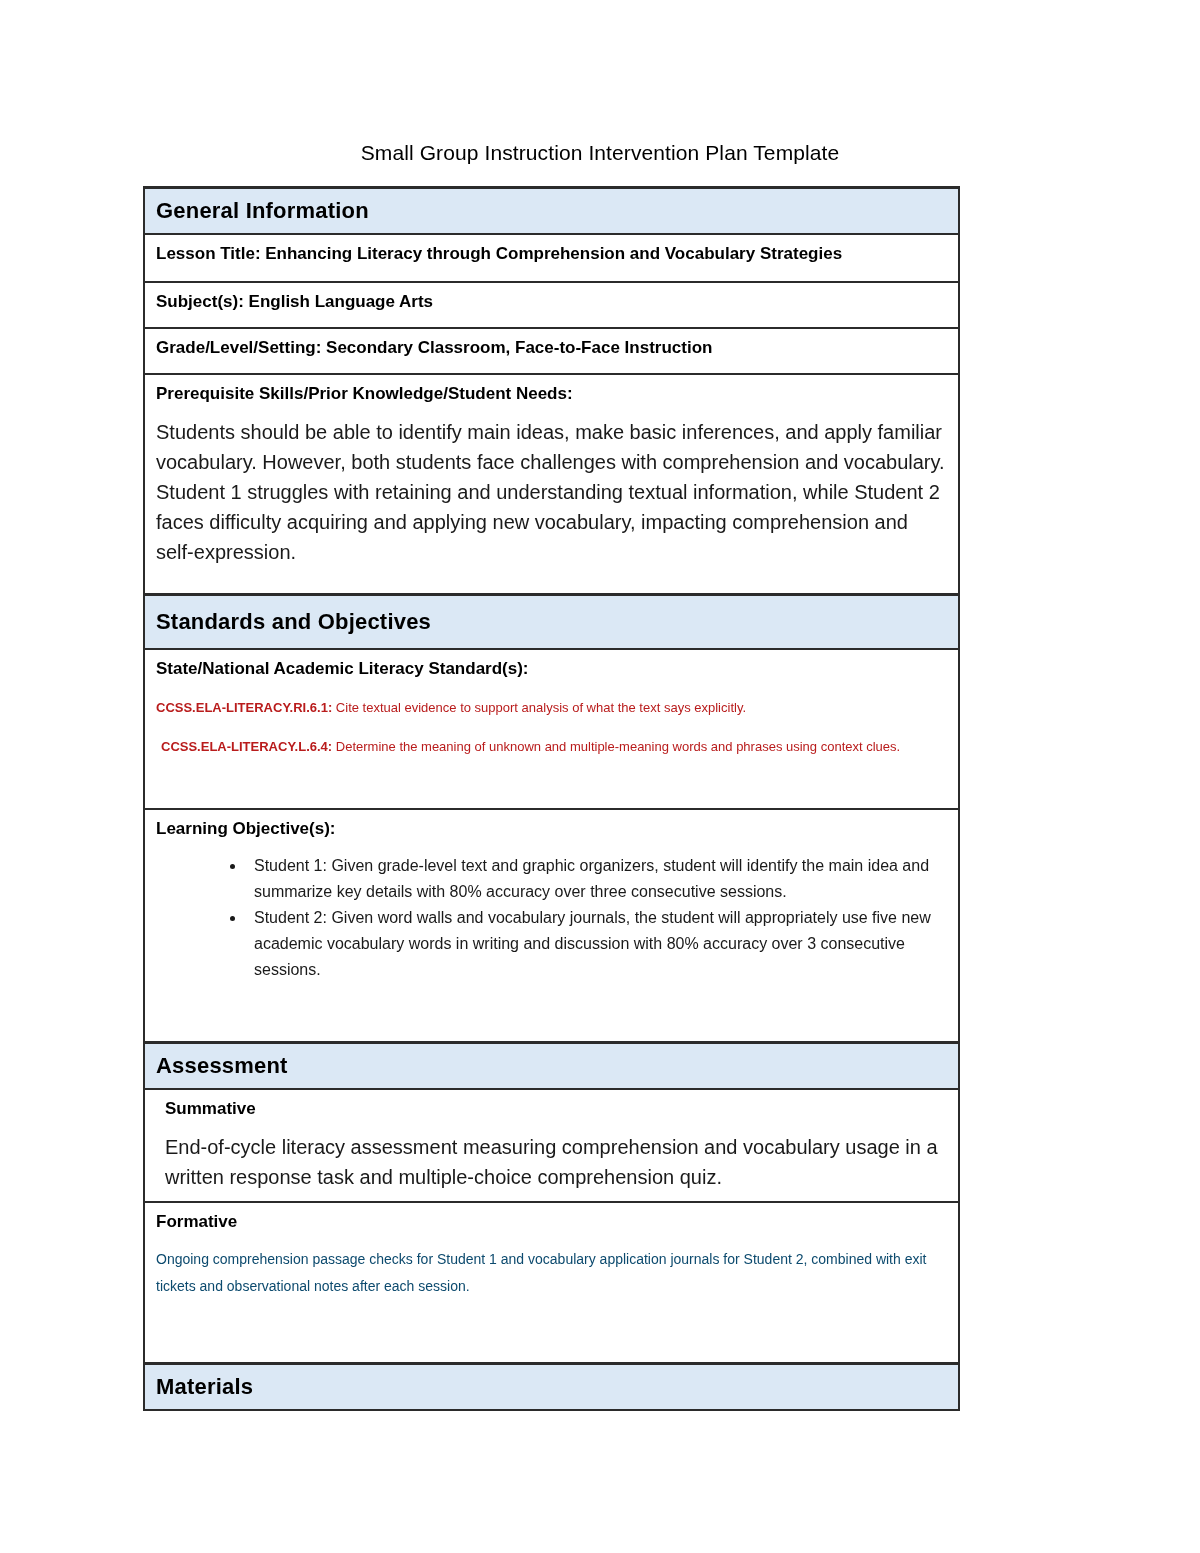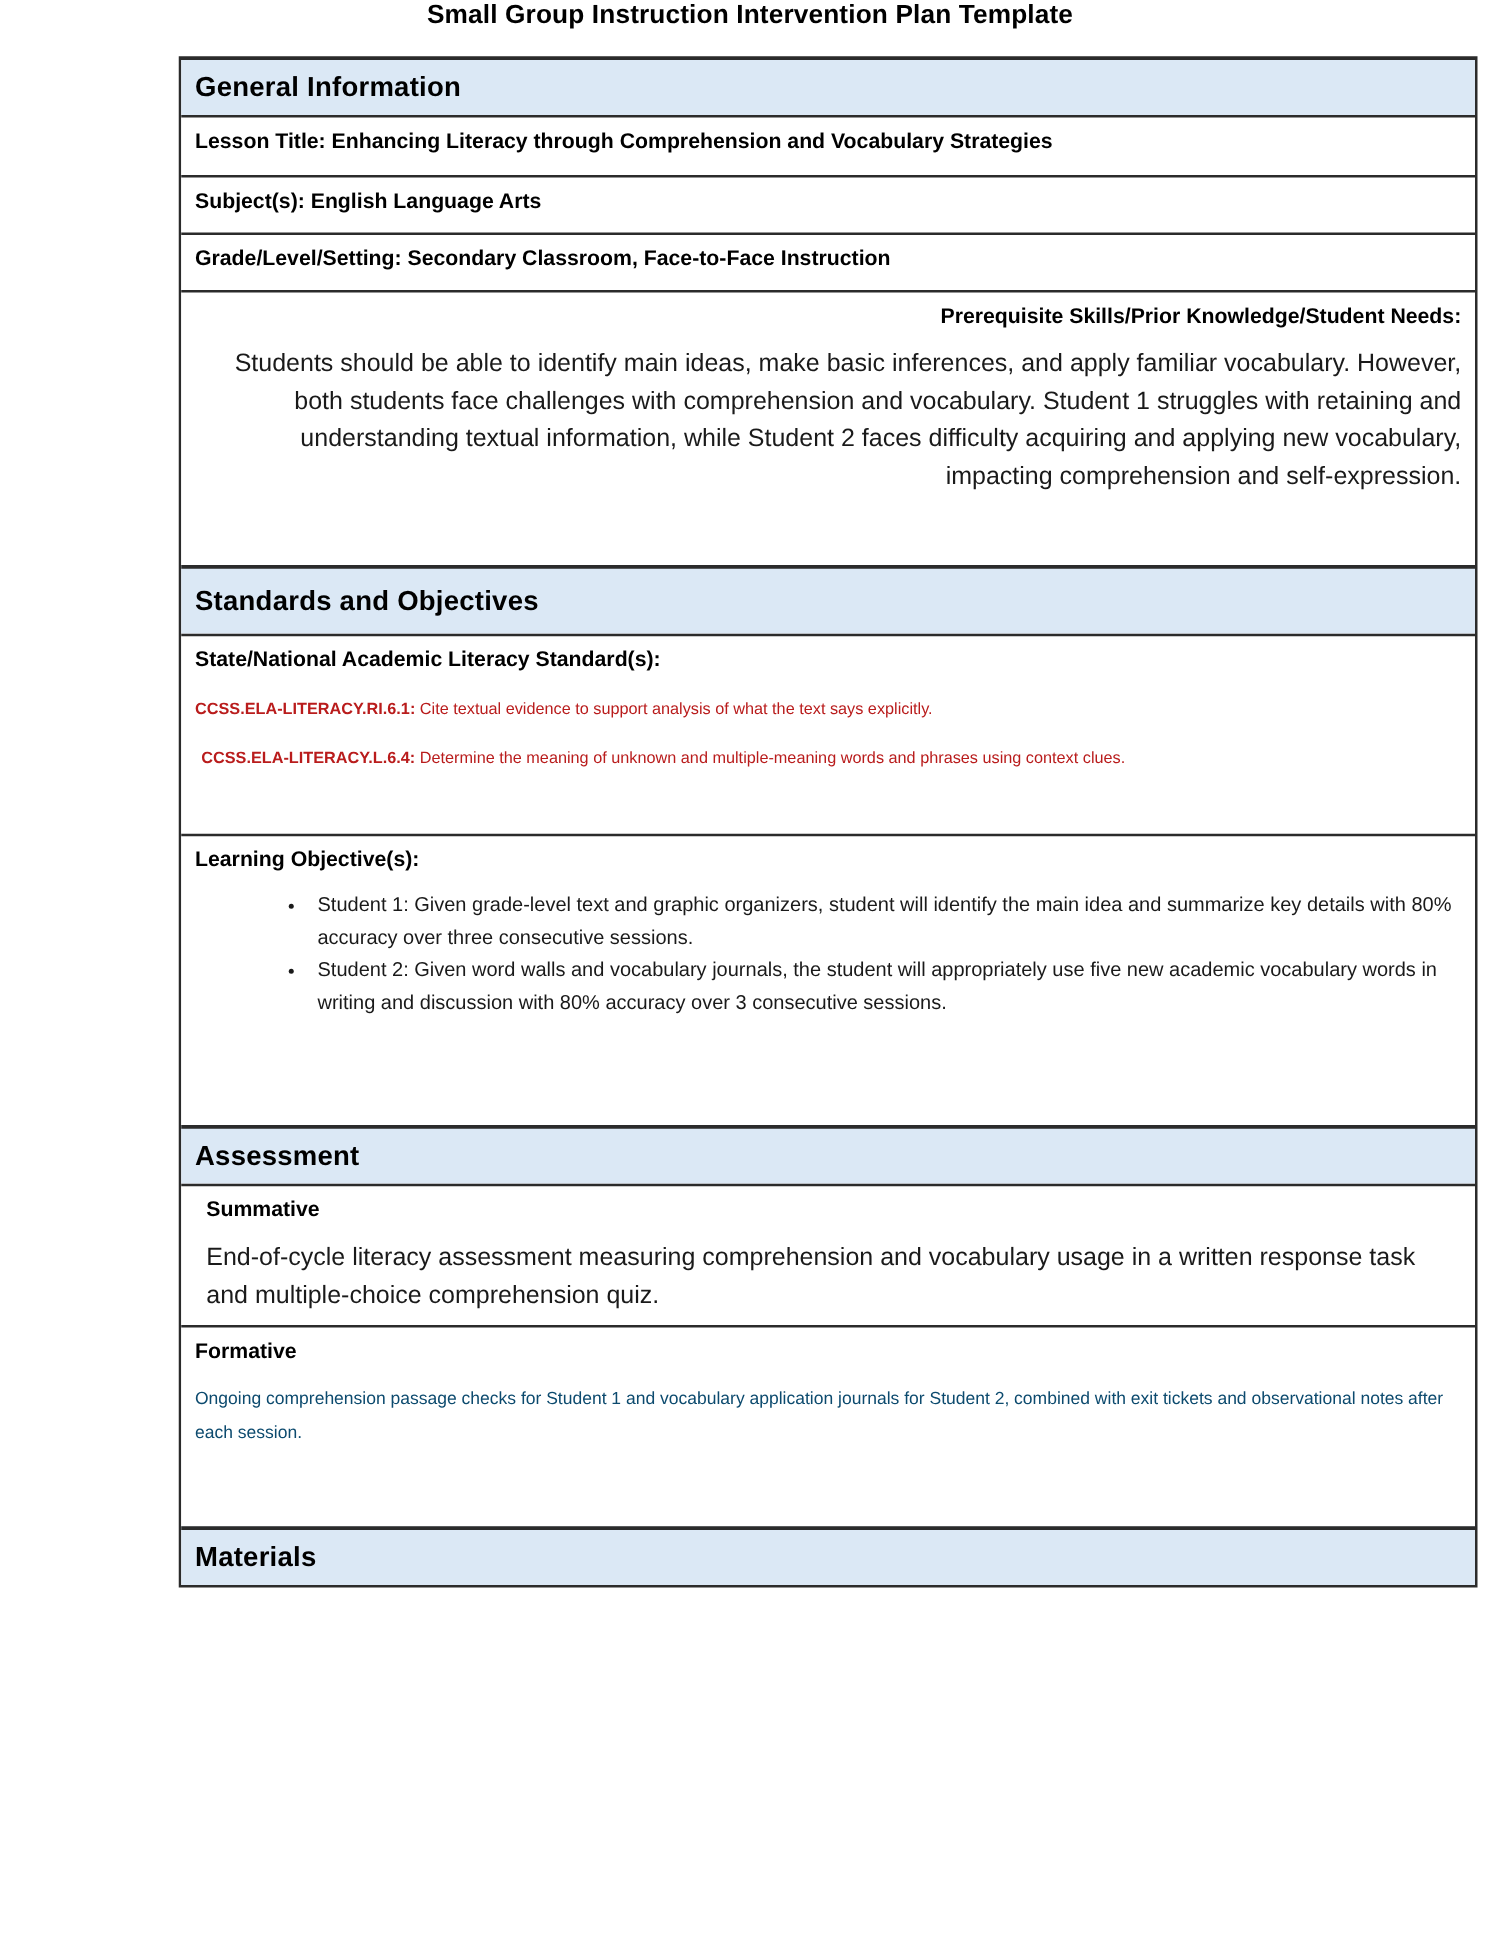--- a/index.html
+++ b/index.html
@@ -6,27 +6,28 @@
   html, body { background: #ffffff; }
   body {
     width: 1200px;
     height: 1553px;
     font-family: "Liberation Sans", sans-serif;
     color: #000000;
     position: relative;
     overflow: hidden;
   }
   .doc-title {
+    padding-top: 141px;
     text-align: center;
     font-size: 21px;
-    font-weight: 700;
+    font-weight: 400;
     letter-spacing: 0.1px;
   }
   .plan-table {
-    width: 1039px;
+    width: 817px;
     margin: 21px 0 0 143px;
     border: 2px solid #2b2b2b;
     border-top: 3px solid #2b2b2b;
   }
   .row {
     border-top: 2px solid #2b2b2b;
     padding: 9px 11px;
     background: #ffffff;
   }
   .row:first-child { border-top: none; }
@@ -42,21 +43,21 @@
   .h-standards { min-height: 55px; border-top-width: 3px; text-align: center; }
   .h-assess    { min-height: 45px; border-top-width: 3px; }
   .h-materials { min-height: 39px; border-top-width: 3px; }
   .row-label {
     font-size: 17px;
     font-weight: 700;
   }
   .r-lesson  { min-height: 48px; }
   .r-subject { min-height: 46px; }
   .r-grade   { min-height: 46px; }
-  .r-prereq  { min-height: 220px; text-align: right; }
+  .r-prereq  { min-height: 220px; }
   .r-stds    { min-height: 160px; }
   .r-objs    { min-height: 233px; }
   .r-summ    { min-height: 109px; padding-left: 20px; }
   .r-form    { min-height: 161px; }
   .body-text {
     font-size: 20px;
     line-height: 1.5;
     margin-top: 13px;
     color: #1a1a1a;
   }

